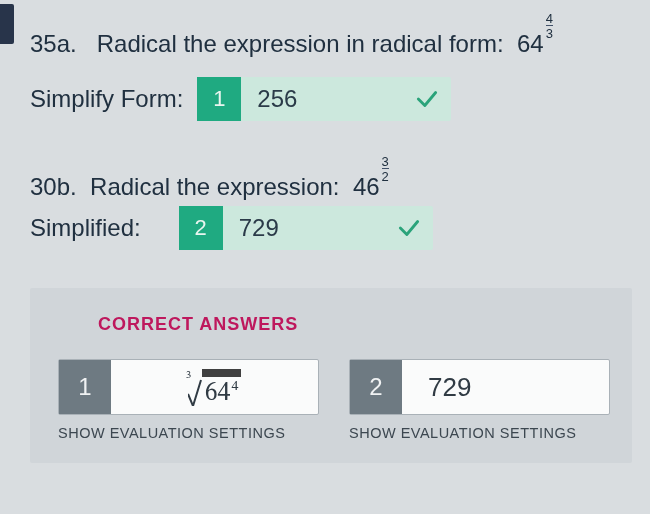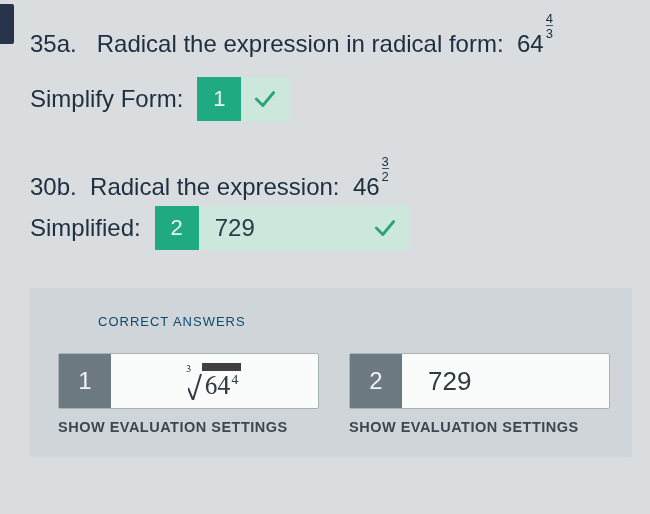--- a/index.html
+++ b/index.html
@@ -52,21 +52,21 @@
     border-top: 1px solid #405068;
     padding-top: 1px;
   }
 
   .field-row {
     display: flex;
     align-items: center;
     margin-top: 18px;
     font-size: 24px;
   }
-  .field-row.compact { margin-top: 4px; }
+  .field-row.compact { margin-top: 4px; gap: 24px; }
   .field-label { margin-right: 14px; }
 
   .answer-box {
     display: flex;
     align-items: stretch;
     background: #cce8dd;
     border-radius: 2px;
     height: 44px;
   }
   .answer-box .num-badge {
@@ -97,24 +97,24 @@
     font-weight: bold;
   }
 
   .correct-section {
     margin-top: 38px;
     background: #d0d5d9;
     padding: 26px 22px 22px 28px;
     border-radius: 2px;
   }
   .correct-title {
-    font-size: 13px;
+    font-size: 18px;
     letter-spacing: 1px;
-    font-weight: 400;
-    color: #0c4a6e;
+    font-weight: 700;
+    color: #be185d;
     margin-left: 40px;
     margin-bottom: 24px;
   }
   .correct-row {
     display: flex;
     gap: 30px;
   }
   .correct-col {
     flex: 1;
     min-width: 0;
@@ -169,39 +169,40 @@
   .radical-sign {
     width: 14px;
     height: 28px;
   }
 
   .show-eval {
     margin-top: 10px;
     font-size: 14.5px;
     letter-spacing: 0.5px;
     color: #3c4750;
-    font-weight: 700;
+    font-weight: 400;
   }
 </style>
 </head>
 <body>
 
 <div class="page">
   <div class="subtle-tab"></div>
 
   <div class="q-line">
     <span>35a.</span>&nbsp;&nbsp;
     <span>Radical the expression in radical form:</span>&nbsp;
     <span>64</span><span class="frac"><span class="num">4</span><span class="den">3</span></span>
   </div>
 
   <div class="field-row">
     <div class="field-label">Simplify Form:</div>
     <div class="answer-box">
       <div class="num-badge">1</div>
+      <div class="ans-value">256</div>
       <div class="check">
         <svg viewBox="0 0 24 24" width="26" height="26">
             <path fill="none" stroke="#2aa37a" stroke-width="2.6" stroke-linecap="round" stroke-linejoin="round" d="M4 12 L10 18 L20 6"></path>
           </svg>
       </div>
     </div>
   </div>
 
   <div class="q-line q35b">
     <span>30b.</span>&nbsp;

